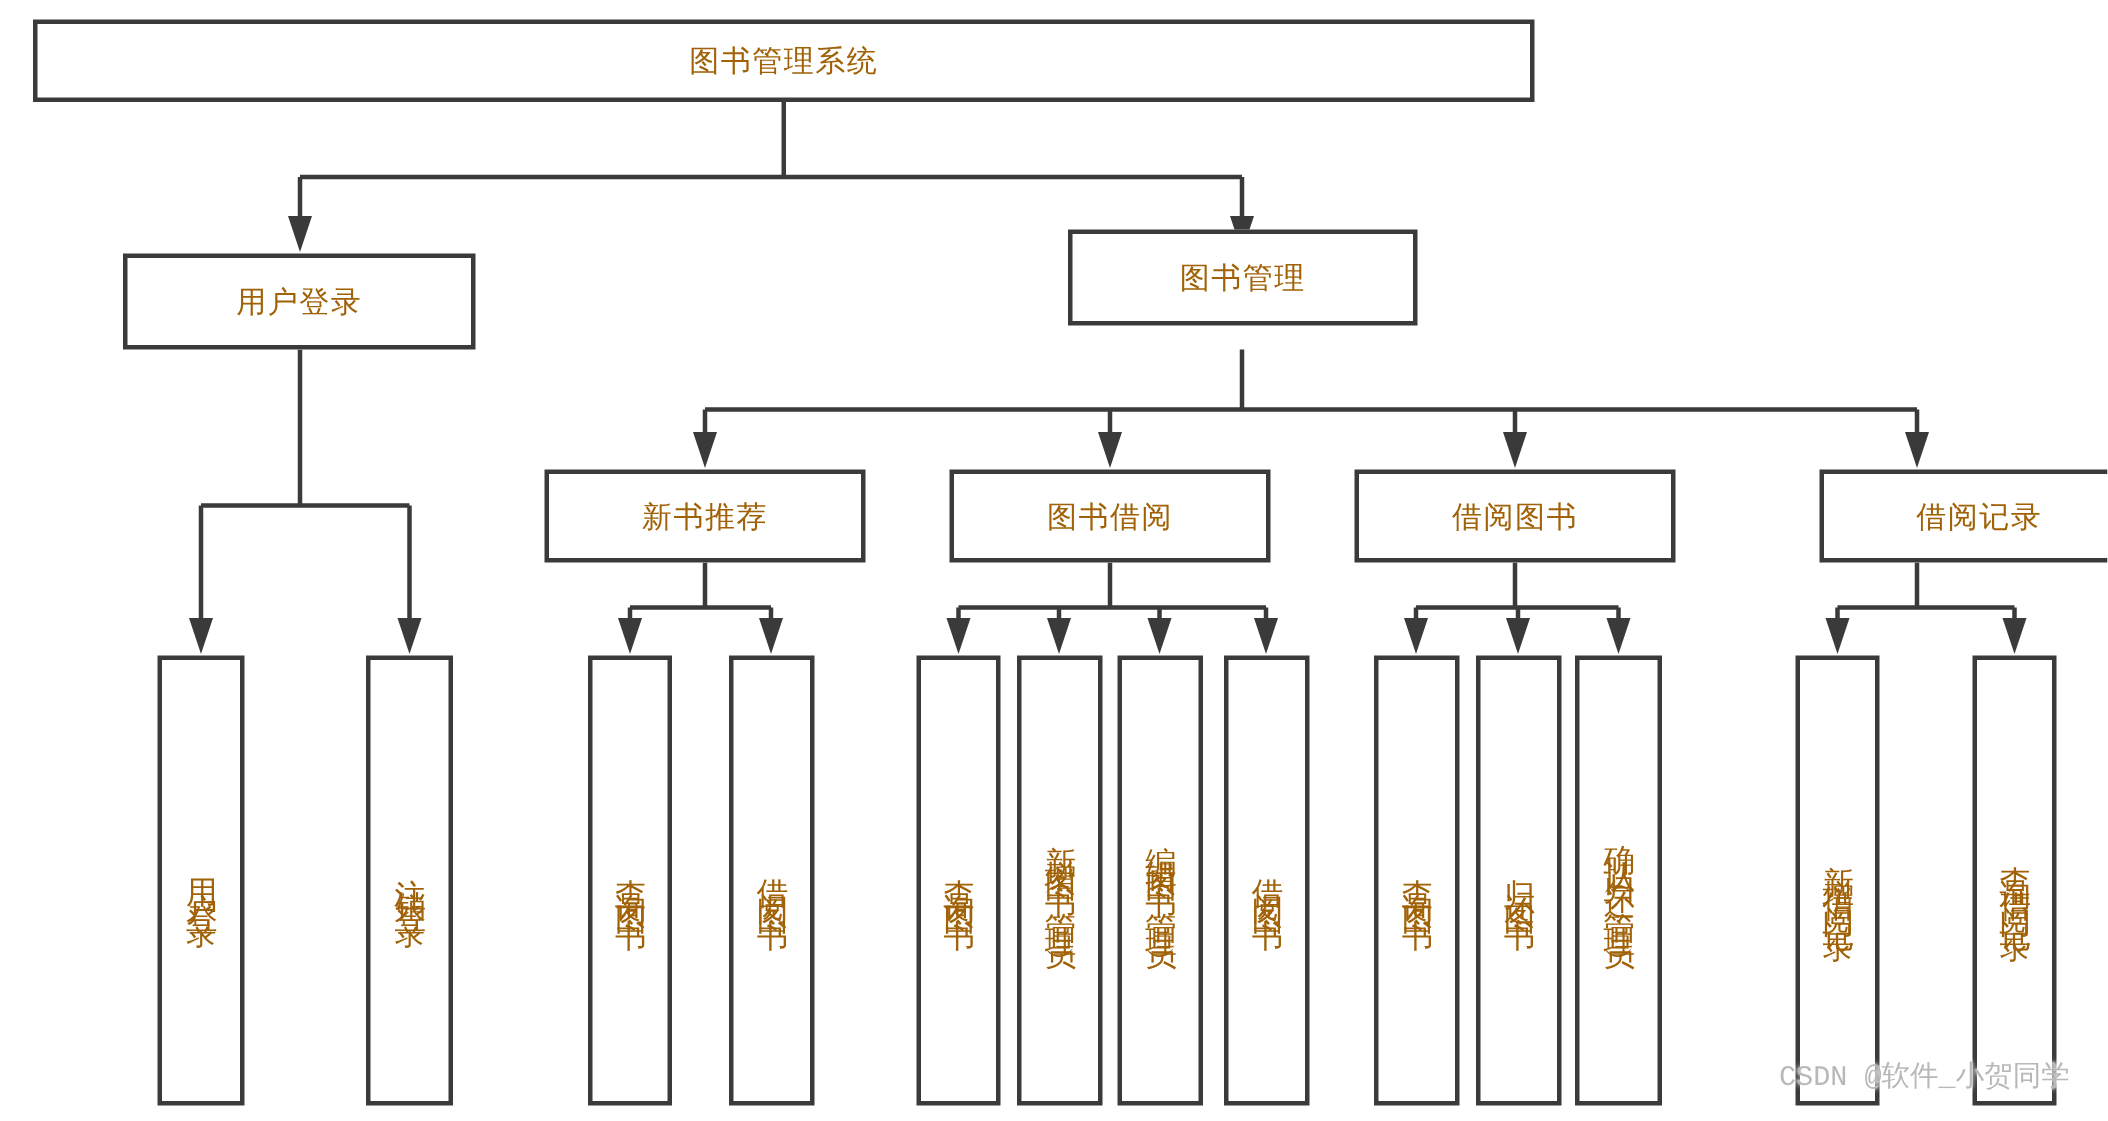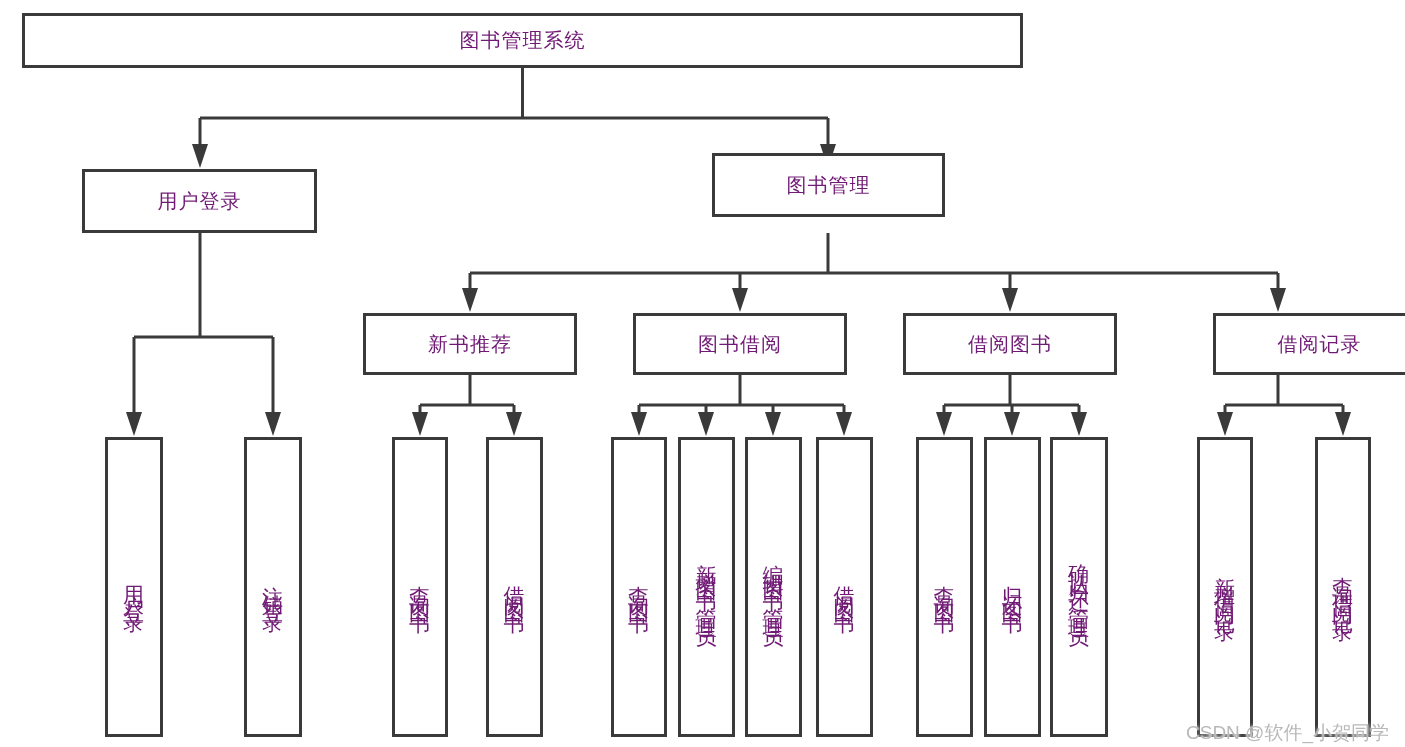--- a/index.html
+++ b/index.html
@@ -21,21 +21,21 @@
     width: 1405px; height: 747px;
   }
   .box {
     position: absolute;
     box-sizing: border-box;
     border: 3px solid #3a3a3a;
     background: #ffffff;
     display: flex;
     align-items: center;
     justify-content: center;
-    color: #701a75;
+    color: #a16207;
   }
   .hlabel {
     font-size: 20px;
     letter-spacing: 1px;
     white-space: nowrap;
   }
   .vbox .vlabel {
     writing-mode: vertical-rl;
     text-orientation: mixed;
     font-size: 21px;
@@ -65,25 +65,26 @@
   .l-borrow2     { left: 816px;  width: 57px; }
   .l-query3      { left: 916px;  width: 57px; }
   .l-return      { left: 984px;  width: 57px; }
   .l-confirm     { left: 1050px; width: 58px; }
   .l-addrecord   { left: 1197px; width: 56px; }
   .l-queryrecord { left: 1315px; width: 56px; }
 
   #watermark {
     position: absolute;
     left: 1186px;
-    top: 720px;
+    top: 704px;
     font-size: 19px;
     color: #b8b8b8;
     text-shadow: 0 0 2px #ffffff, 0 0 4px #ffffff;
     white-space: nowrap;
+    font-family: Liberation Mono, monospace;
   }
 </style>
 </head>
 <body>
 
 <div id="canvas">
 
   <svg id="wires" viewBox="0 0 1405 747" xmlns="http://www.w3.org/2000/svg">
     <g stroke="#3a3a3a" stroke-width="3" fill="none">
 

